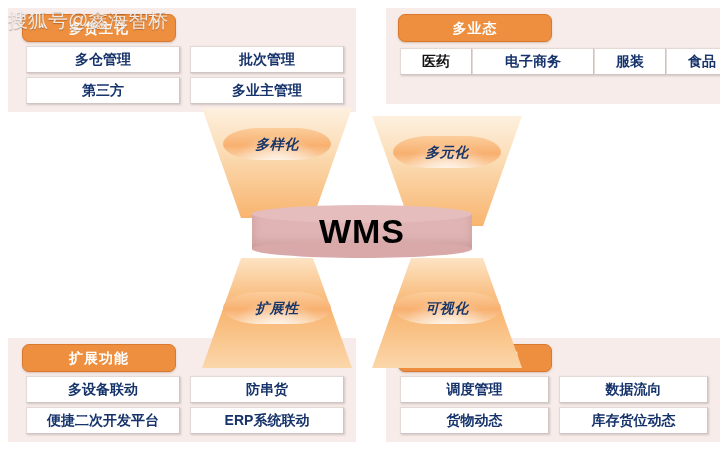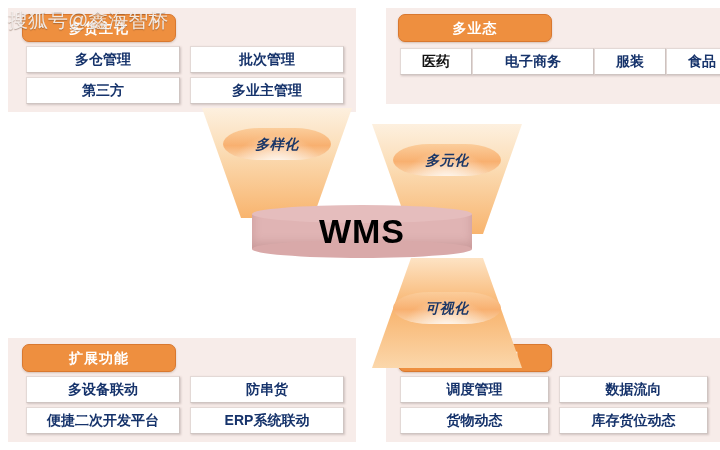--- a/index.html
+++ b/index.html
@@ -111,21 +111,21 @@
   }
   .funnel.top .wedge {
     background: linear-gradient(to bottom, #fdf0df 0%, #fbdcb4 40%, #f8b46e 100%);
     clip-path: polygon(0% 0%, 100% 0%, 74% 100%, 26% 100%);
   }
   .funnel.bottom .wedge {
     background: linear-gradient(to top, #fbd7ab 0%, #f8b46e 55%, #fde3c4 100%);
     clip-path: polygon(26% 0%, 74% 0%, 100% 100%, 0% 100%);
   }
   .funnel.tl-f { left: 202px; top: 108px; }
-  .funnel.tr-f { left: 372px; top: 124px; }
+  .funnel.tr-f { left: 372px; top: 116px; }
   .funnel.bl-f { left: 202px; top: 258px; }
   .funnel.br-f { left: 372px; top: 258px; }
 
   .funnel-label {
     position: absolute;
     left: 50%;
     transform: translateX(-50%);
     top: 20px;
     width: 108px;
     height: 32px;
@@ -256,20 +256,24 @@
   <div class="funnel top tl-f">
     <div class="wedge"></div>
     <div class="funnel-label">多样化</div>
   </div>
 
   <div class="funnel top tr-f">
     <div class="wedge"></div>
     <div class="funnel-label">多元化</div>
   </div>
 
+  <div class="funnel bottom bl-f">
+    <div class="wedge"></div>
+    <div class="funnel-label">扩展性</div>
+  </div>
 
   <div class="funnel bottom br-f">
     <div class="wedge"></div>
     <div class="funnel-label">可视化</div>
   </div>
 
   <div class="core">
     <div class="core-body"></div>
     <div class="core-bottom"></div>
     <div class="core-top"></div>

